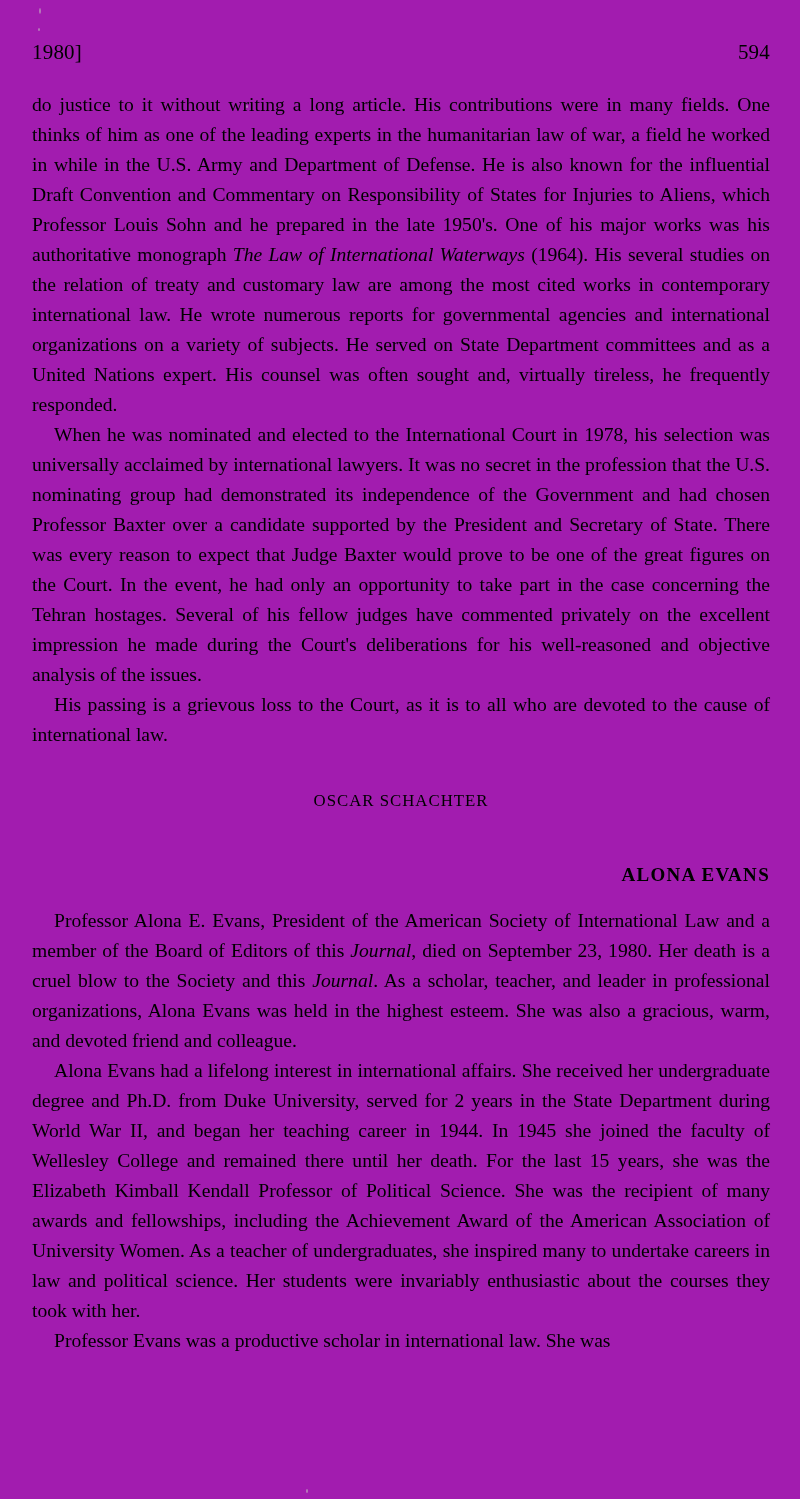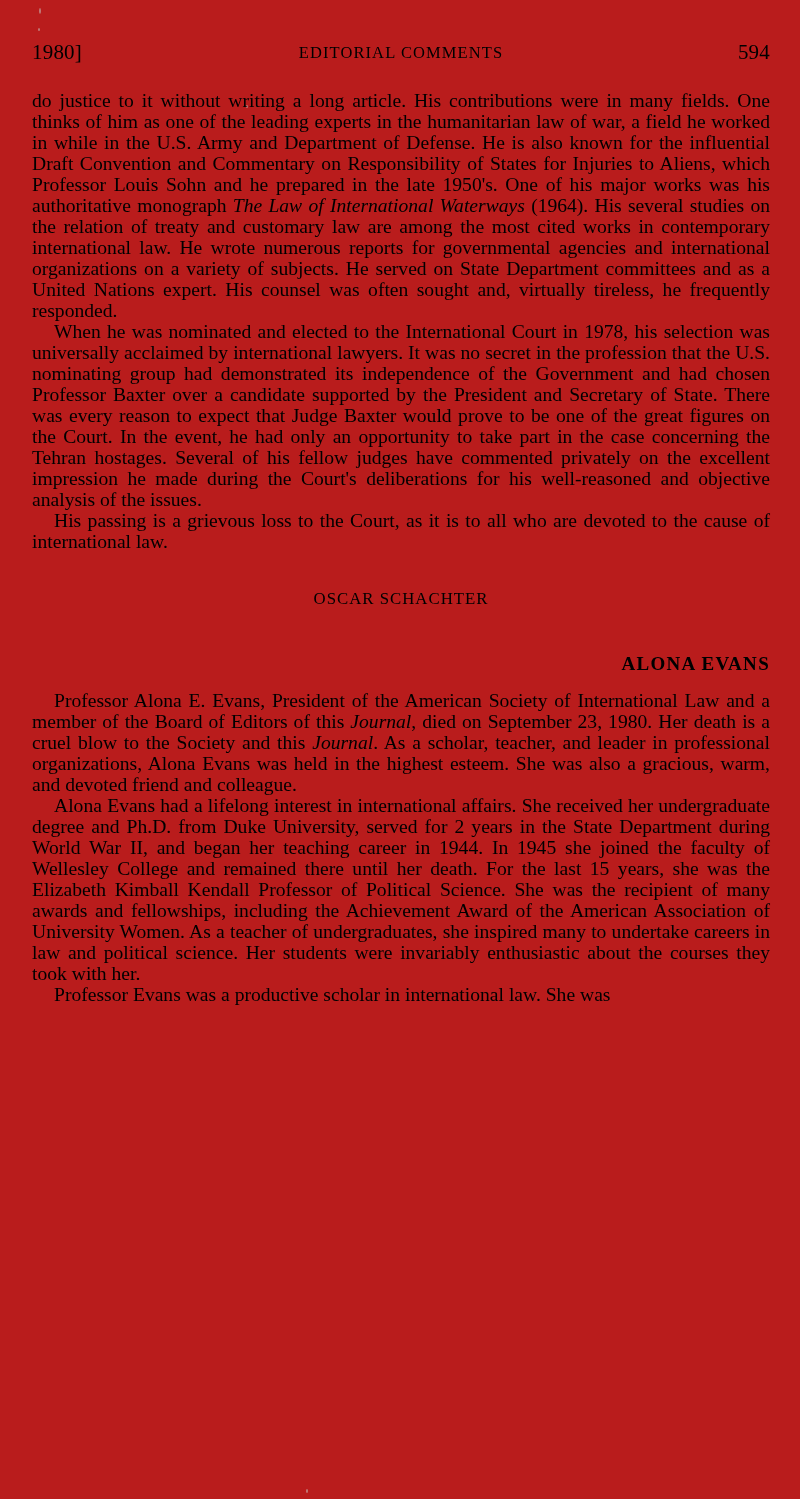--- a/index.html
+++ b/index.html
@@ -14,21 +14,21 @@
     color: #000000;
     position: relative;
     overflow: hidden;
   }
   .page {
     position: absolute;
     left: 0;
     top: 0;
     width: 800px;
     height: 1499px;
-    background: #b91c1c;
+    background: #a21caf;
   }
   .page-inner {
     position: absolute;
     left: 32px;
     top: 40px;
     width: 738px;
   }
 
   
   .running-head {
@@ -58,21 +58,21 @@
     position: absolute;
     right: 0;
     top: 0;
     font-size: 21px;
     letter-spacing: 0.2px;
   }
 
   
   .body-col {
     font-size: 19.6px;
-    line-height: 21px;
+    line-height: 30px;
     text-align: justify;
     text-justify: inter-word;
     hyphens: none;
   }
   .para {
     margin: 0;
     text-indent: 22px;
     text-align: justify;
   }
   .para.no-indent {
@@ -117,21 +117,20 @@
 
   <div class="speckle" style="left:39px;top:8px;width:2px;height:6px;"></div>
   <div class="speckle" style="left:38px;top:28px;width:2px;height:3px;"></div>
   <div class="speckle" style="left:246px;top:105px;width:2px;height:3px;"></div>
   <div class="speckle" style="left:306px;top:1489px;width:2px;height:4px;"></div>
 
   <div class="page-inner">
 
     <div class="running-head">
       <span class="rh-folio-left">1980]</span>
-      <span class="rh-title">EDITORIAL COMMENTS</span>
       <span class="rh-folio-right">594</span>
     </div>
 
     <div class="body-col">
       <p class="para no-indent">do justice to it without writing a long article. His contributions were in many fields. One thinks of him as one of the leading experts in the humanitarian law of war, a field he worked in while in the U.S. Army and Department of Defense. He is also known for the influential Draft Convention and Commentary on Responsibility of States for Injuries to Aliens, which Professor Louis Sohn and he prepared in the late 1950's. One of his major works was his authoritative monograph <i>The Law of International Waterways</i> (1964). His several studies on the relation of treaty and customary law are among the most cited works in contemporary international law. He wrote numerous reports for governmental agencies and international organizations on a variety of subjects. He served on State Department committees and as a United Nations expert. His counsel was often sought and, virtually tireless, he frequently responded.</p>
       <p class="para">When he was nominated and elected to the International Court in 1978, his selection was universally acclaimed by international lawyers. It was no secret in the profession that the U.S. nominating group had demonstrated its independence of the Government and had chosen Professor Baxter over a candidate supported by the President and Secretary of State. There was every reason to expect that Judge Baxter would prove to be one of the great figures on the Court. In the event, he had only an opportunity to take part in the case concerning the Tehran hostages. Several of his fellow judges have commented privately on the excellent impression he made during the Court's deliberations for his well-reasoned and objective analysis of the issues.</p>
       <p class="para">His passing is a grievous loss to the Court, as it is to all who are devoted to the cause of international law.</p>
 
       <div class="signature">Oscar Schachter</div>
     </div>

